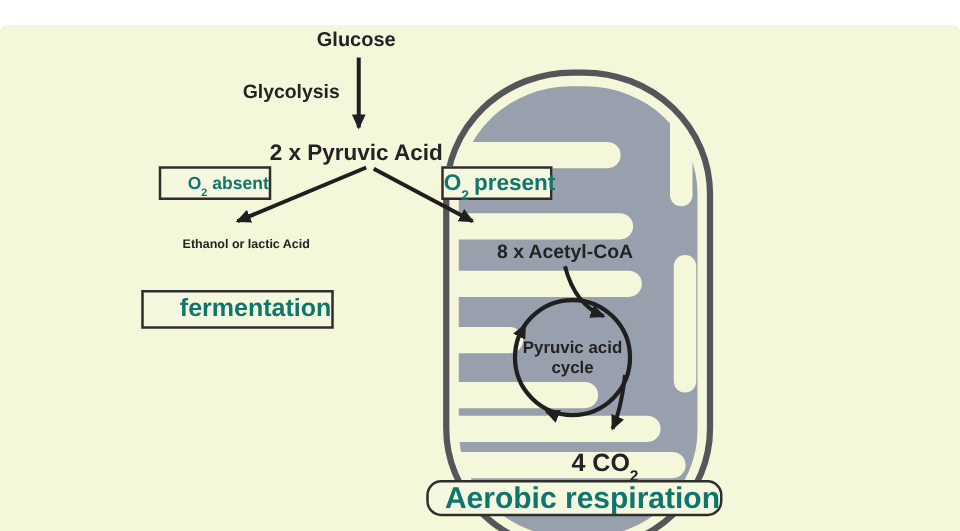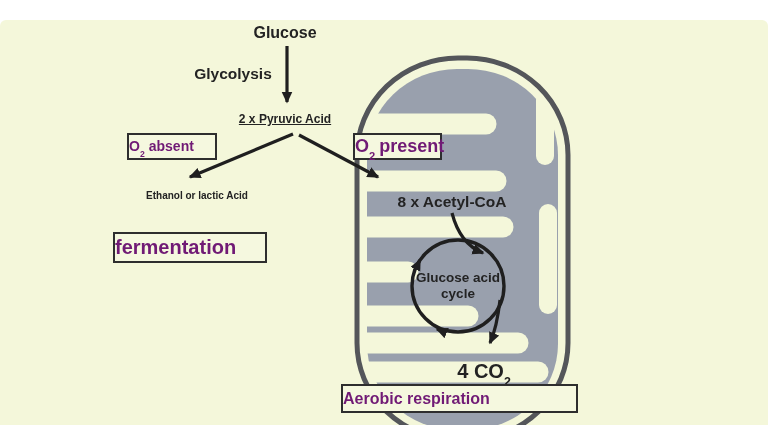--- a/index.html
+++ b/index.html
@@ -9,21 +9,21 @@
     font-family:"Liberation Sans",sans-serif;
     margin-top:20px;
   }
   #diagram-svg{position:absolute;left:0;top:0;}
   .label{
     position:absolute;font-weight:bold;color:#232323;white-space:nowrap;
     transform:translateX(-50%);
   }
   .boxed{
     position:absolute;box-sizing:border-box;border:2px solid #2e2e2e;
-    background:#f5f8df;text-align:left;font-weight:bold;color:#701a75;
+    background:#f5f8df;text-align:right;font-weight:bold;color:#0f766e;
     white-space:nowrap;
   }
   sub{font-size:0.62em;position:relative;top:0.28em;line-height:0;}
   .sub-gap{margin-left:4px;}
   .center-lines{text-align:center;transform:translateX(-50%);}
 </style>
 </head>
 <body>
 
 <div id="canvas">
@@ -60,34 +60,34 @@
       <path d="M444,312 L437,309" marker-end="url(#ah)"></path>
       <path d="M452,193 Q460,224 483,233" marker-end="url(#ah)"></path>
       <path d="M500,280 Q497,307 490,323" marker-end="url(#ah)"></path>
     </g>
   </svg>
 
   <div class="label" style="left:285px;top:4px;font-size:16px;">Glucose</div>
 
   <div class="label" style="left:233px;top:45px;font-size:15.5px;">Glycolysis</div>
 
-  <div class="label" style="left:285px;top:92px;font-size:12px;text-decoration:underline;">2 x Pyruvic Acid</div>
+  <div class="label" style="left:285px;top:92px;font-size:18px;">2 x Pyruvic Acid</div>
 
   <div class="boxed" style="left:127px;top:113px;width:90px;height:27px;font-size:14px;line-height:23px;"><span>O</span><sub>2</sub><span class="sub-gap">absent</span></div>
 
   <div class="boxed" style="left:353px;top:113px;width:89px;height:27px;font-size:18px;line-height:23px;"><span>O</span><sub>2</sub><span class="sub-gap">present</span></div>
 
   <div class="label" style="left:197px;top:170px;font-size:10px;">Ethanol or lactic Acid</div>
 
   <div class="boxed" style="left:113px;top:212px;width:154px;height:31px;font-size:20px;line-height:27px;">fermentation</div>
 
   <div class="label" style="left:452px;top:173px;font-size:15.5px;">8 x Acetyl-CoA</div>
 
   <div class="label center-lines" style="left:458px;top:250px;font-size:13.5px;line-height:16px;">
-      <div>Glucose acid</div>
+      <div>Pyruvic acid</div>
       <div>cycle</div>
     </div>
 
   <div class="label" style="left:484px;top:340px;font-size:20px;"><span>4 CO</span><sub>2</sub></div>
 
-  <div class="boxed" style="left:341px;top:364px;width:237px;height:29px;font-size:16px;line-height:25px;">Aerobic respiration</div>
+  <div class="boxed" style="left:341px;top:364px;width:237px;height:29px;font-size:24px;line-height:25px;border-radius:12px;">Aerobic respiration</div>
 
 </div>
 
 </body></html>

